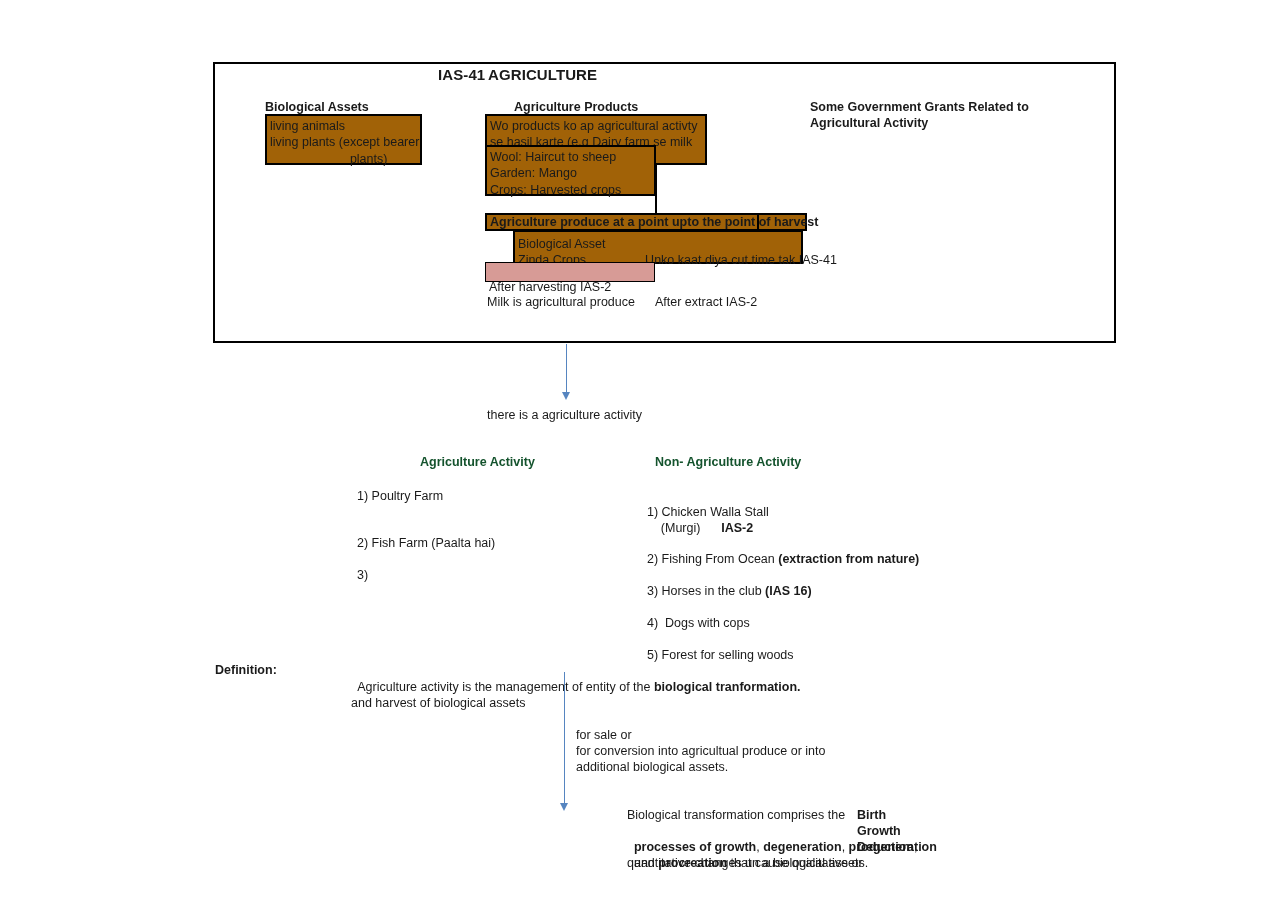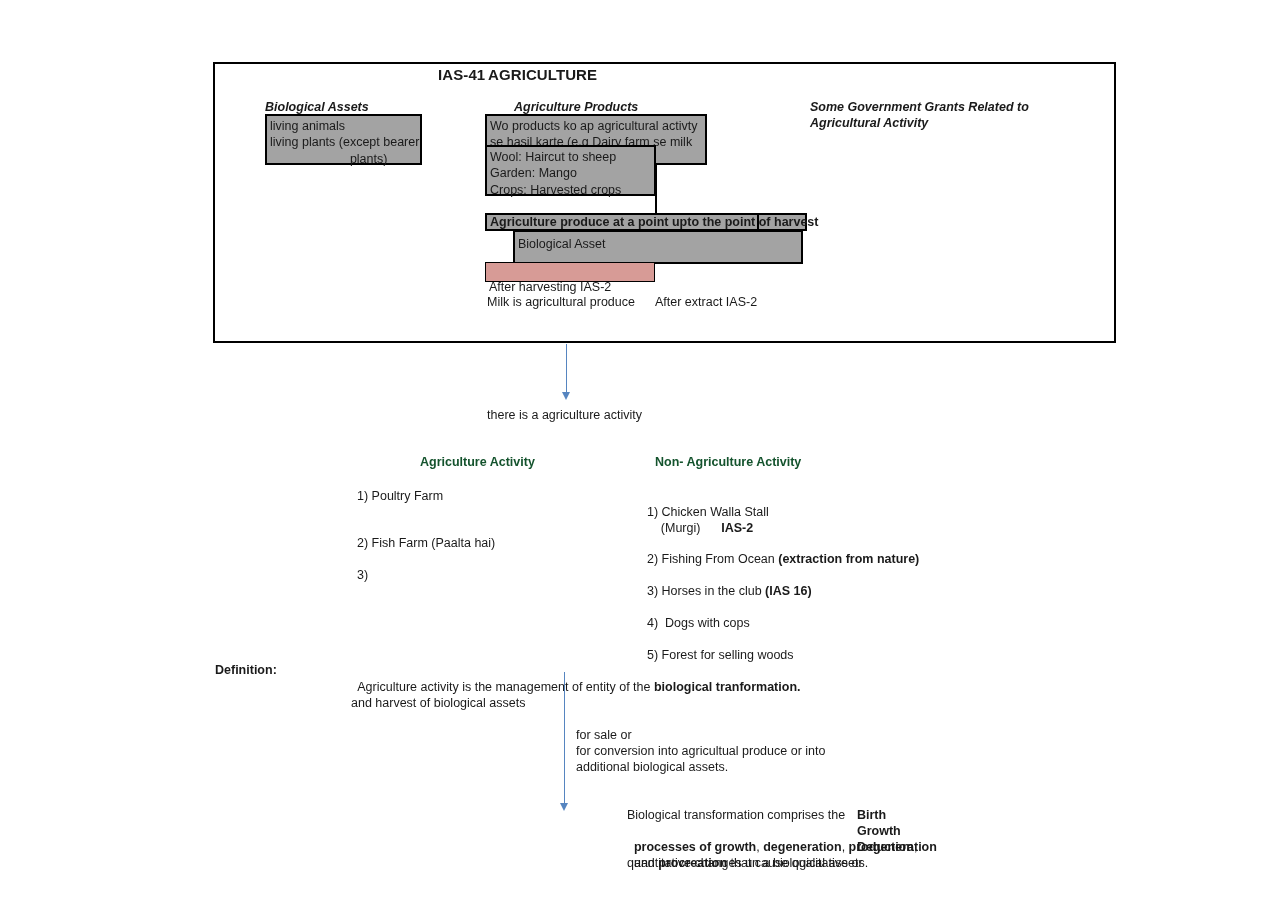--- a/index.html
+++ b/index.html
@@ -23,26 +23,26 @@
     border: 2.5px solid #000;
     background: #fff;
   }
 
   .hdr-title {
     font-size: 15px; font-weight: bold; letter-spacing: .1px;
     white-space: pre;
   }
 
   .col-head {
-    font-size: 12.5px; font-weight: bold; font-style: italic;
+    font-size: 12.5px; font-weight: bold;
   }
 
   .boxed {
     border: 2px solid #000;
-    background: #a3a3a3;
+    background: #a16207;
     font-size: 12.5px;
     line-height: 16.4px;
     padding: 2px 0 2px 3px;
   }
   .line { white-space: pre; }
   .plain { font-size: 12.5px; line-height: 16.4px; white-space: pre; }
 
   .pink {
     background: #d79b96;
     border: 1.6px solid #000;
@@ -104,20 +104,21 @@
 
 <div class="abs vrule" style="left:655px; top:163px; height:52px;"></div>
 
 <div class="abs boxed" style="left:485px; top:213px; width:322px; height:18px; font-weight:bold; padding-top:0;">
   <div class="line" style="line-height:15px;">Agriculture produce at a point upto the point of harvest</div>
 </div>
 <div class="abs vrule" style="left:757px; top:214px; height:16px;"></div>
 
 <div class="abs boxed" style="left:513px; top:230px; width:290px; height:34px; padding-top:4px;">
   <div class="line">Biological Asset</div>
+  <div class="line">Zinda Crops                 Unko kaat diya cut time tak IAS-41</div>
 </div>
 
 <div class="abs boxed pink" style="left:485px; top:262px; width:170px; height:19px; padding-top:16px;">
   <div class="line" style="line-height:16px;">After harvesting IAS-2</div>
 </div>
 
 <div class="abs plain" style="left:487px; top:294px;">Milk is agricultural produce</div>
 <div class="abs plain" style="left:655px; top:294px;">After extract IAS-2</div>
 
 <div class="abs col-head" style="left:810px; top:100px;">Some Government Grants Related to</div>

